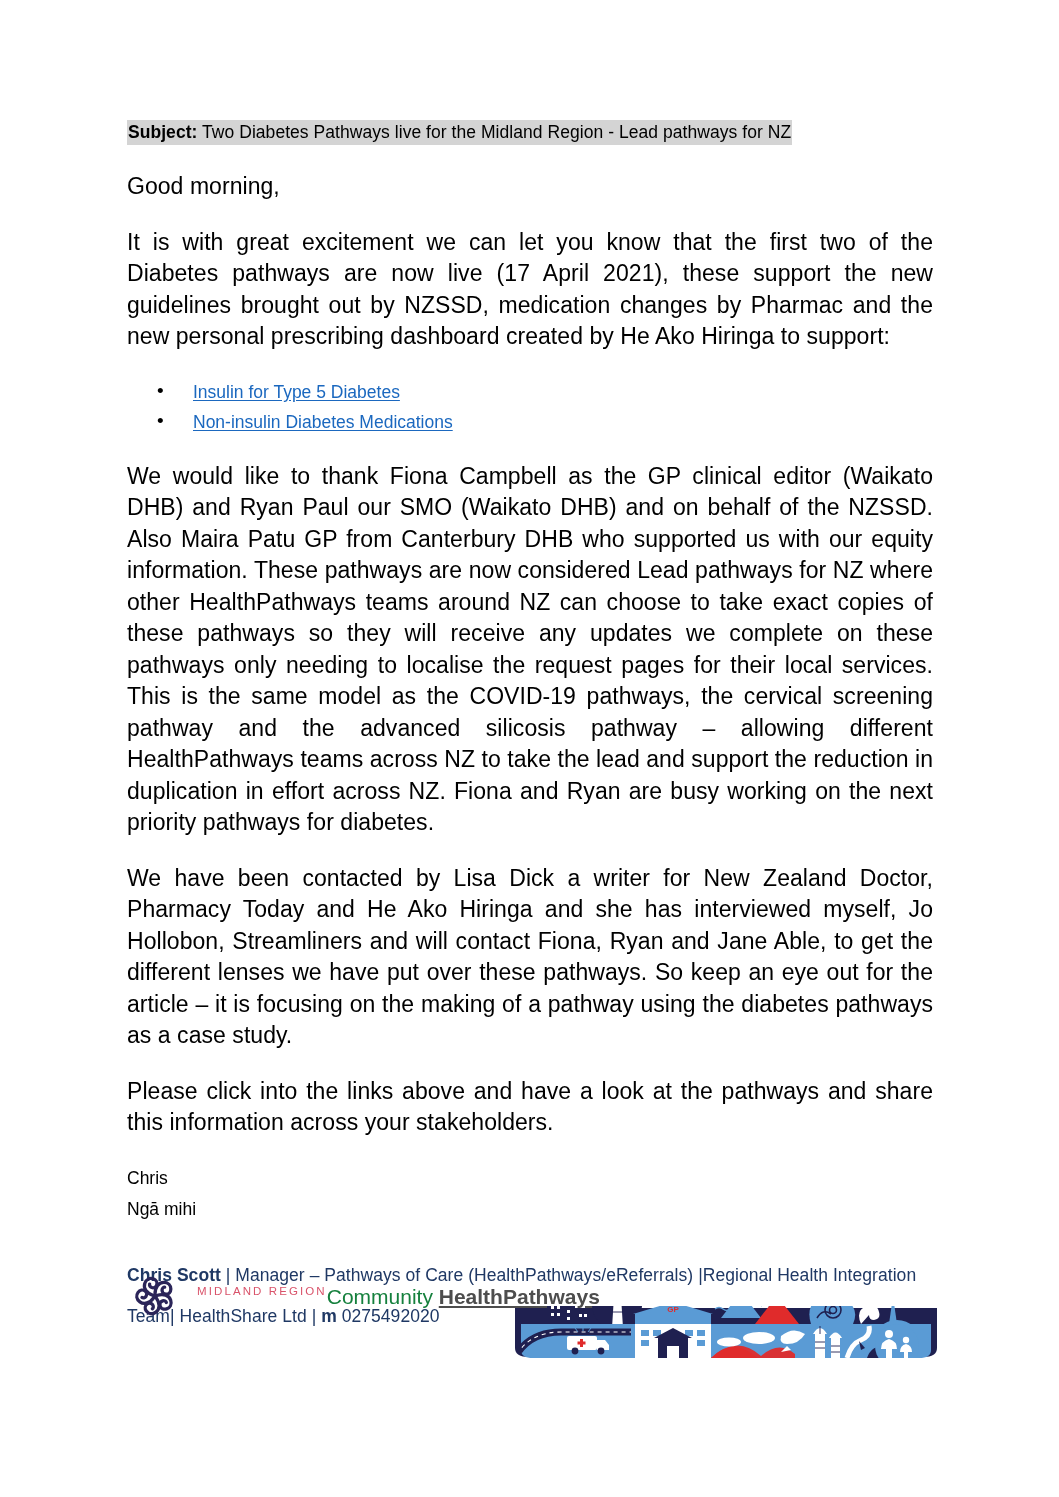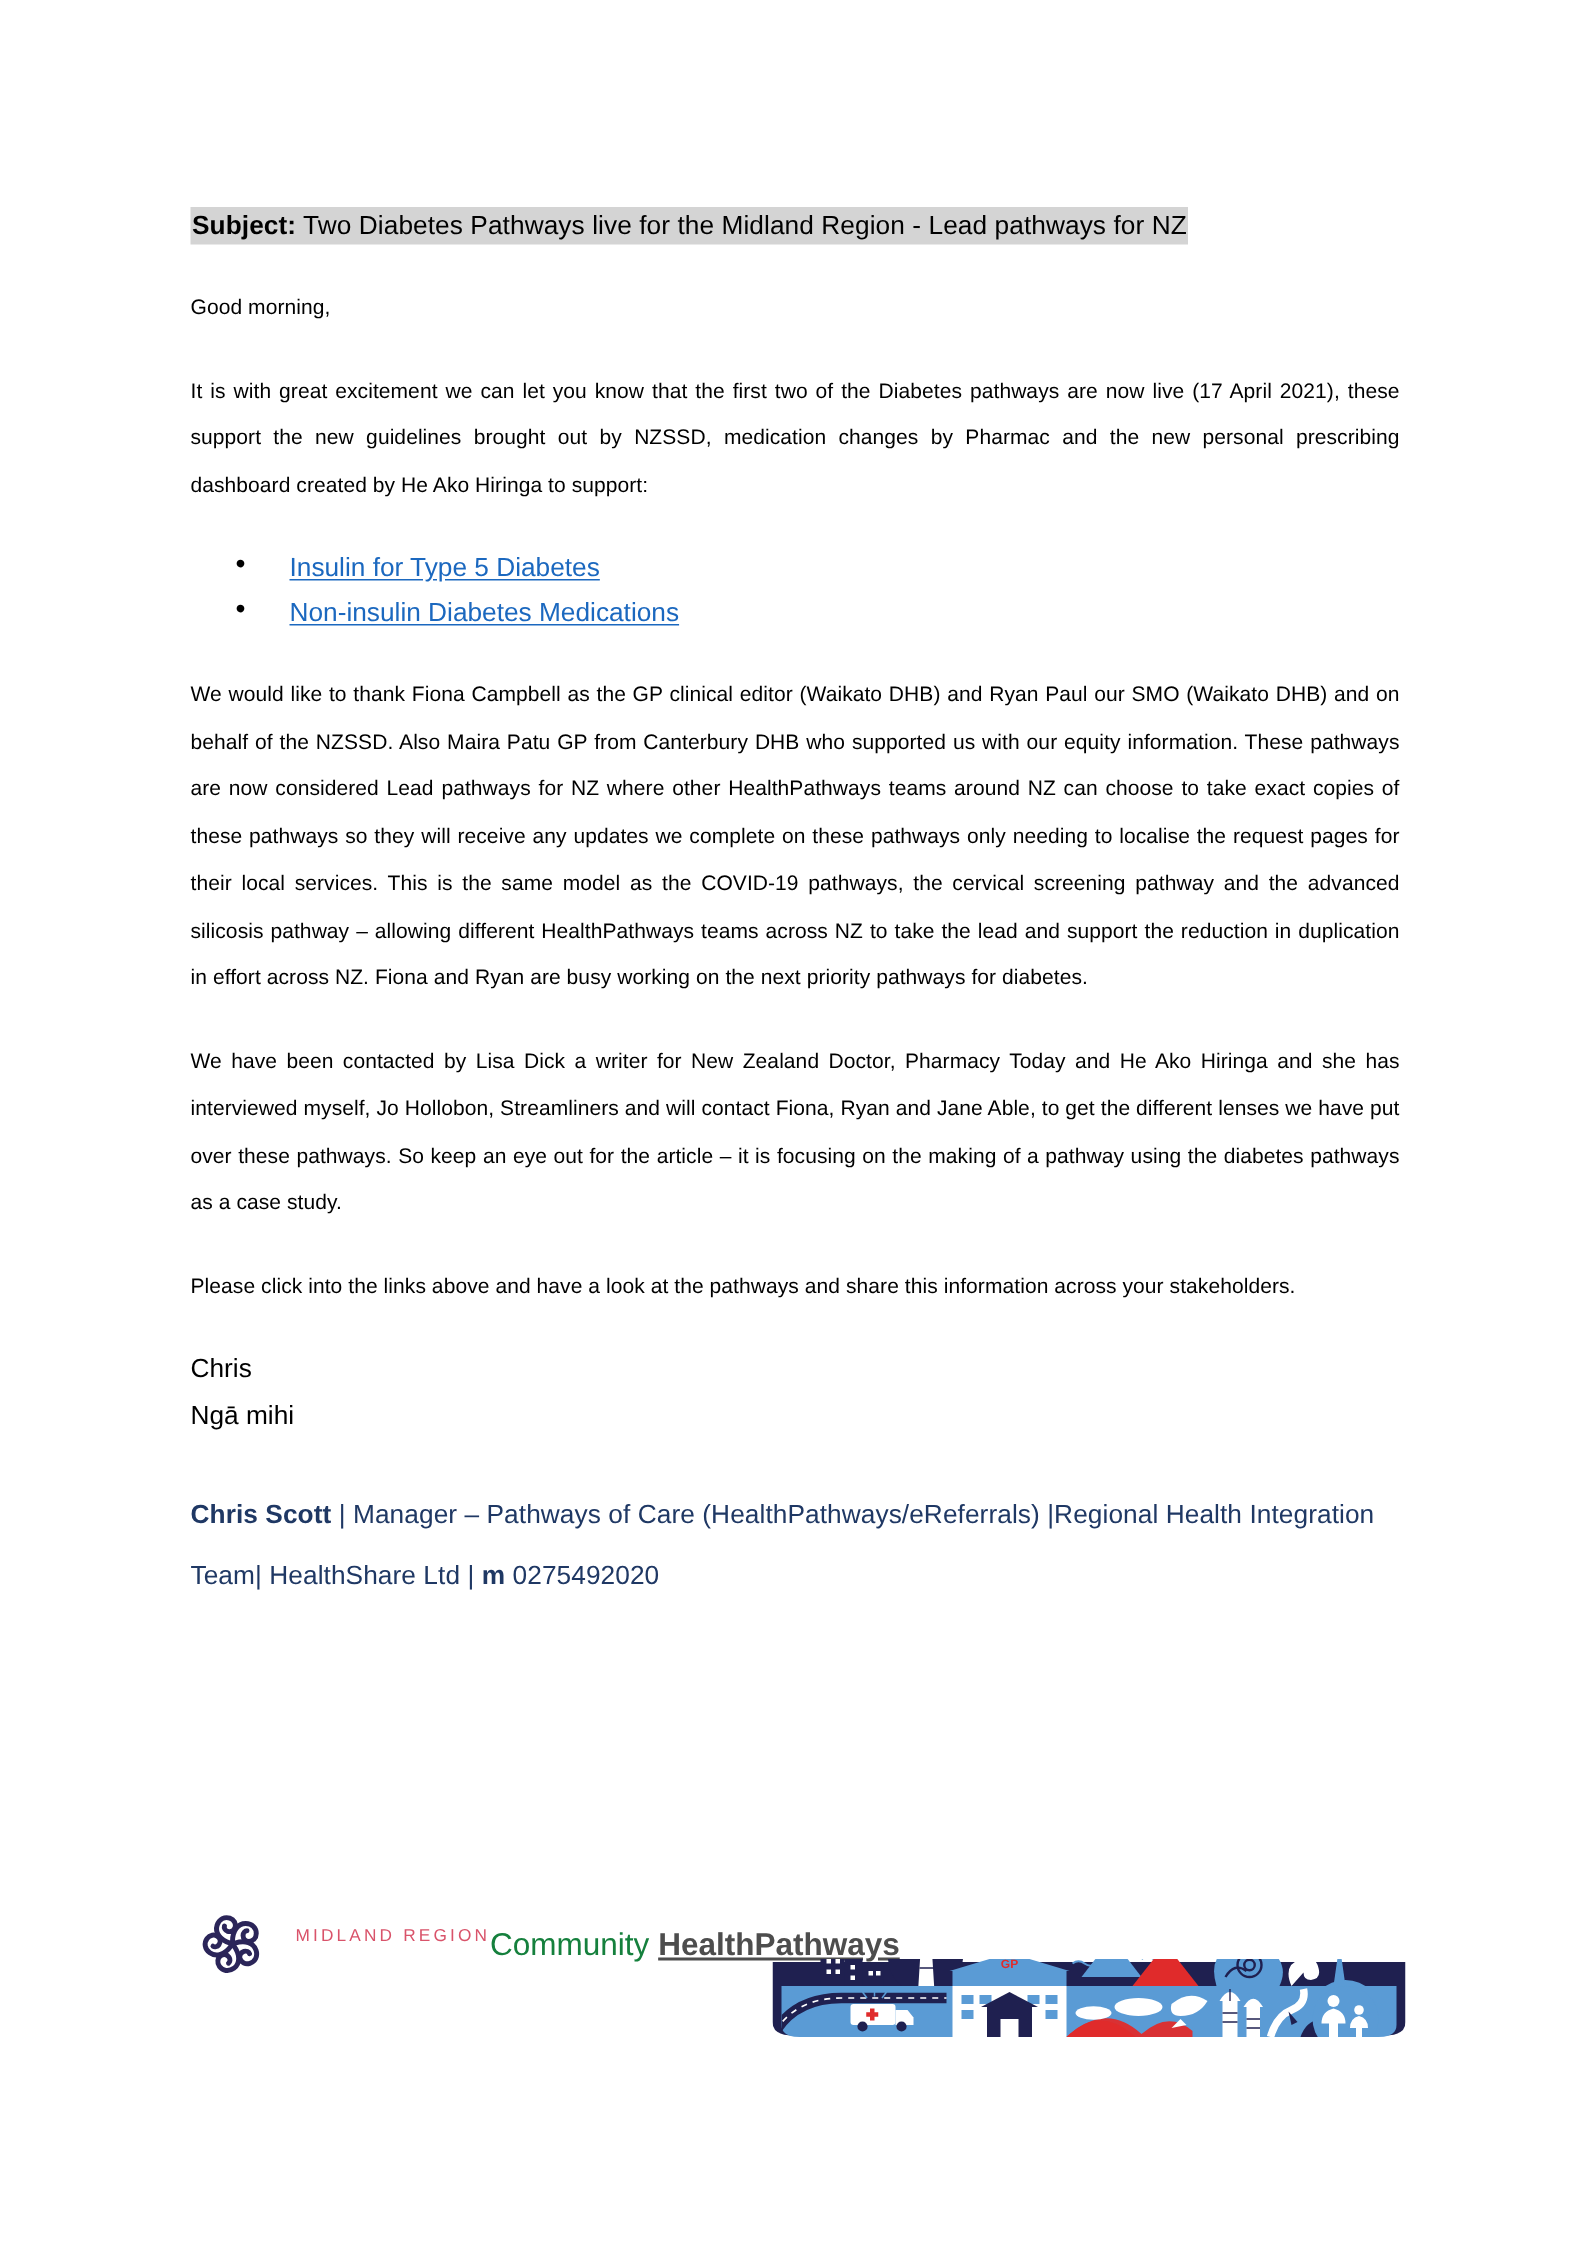--- a/index.html
+++ b/index.html
@@ -18,40 +18,40 @@
   .page {
     position: absolute;
     left: 0; top: 0;
     width: 1059px;
     height: 1497px;
     background: #ffffff;
   }
   .content {
     position: absolute;
     left: 127px;
-    top: 138px;
+    top: 120px;
     width: 806px;
   }
 
   .subject-line {
     font-size: 17.5px;
     line-height: 1.45;
     margin: 0 0 26px 0;
     letter-spacing: 0.05px;
   }
   .subject-hl {
     background: #d4d4d4;
     padding: 2px 1px 3px 1px;
     box-decoration-break: clone;
     -webkit-box-decoration-break: clone;
   }
   .subject-hl b { font-weight: bold; }
 
   p.body-par {
-    font-size: 14px;
+    font-size: 23px;
     line-height: 31.5px;
     margin: 16px 0 24px 0;
     text-align: justify;
     text-justify: inter-word;
     letter-spacing: 0.05px;
   }
   p.body-par.left { text-align: left; }
   p.body-par:last-child { margin-bottom: 0; }
 
   ul.link-list {

